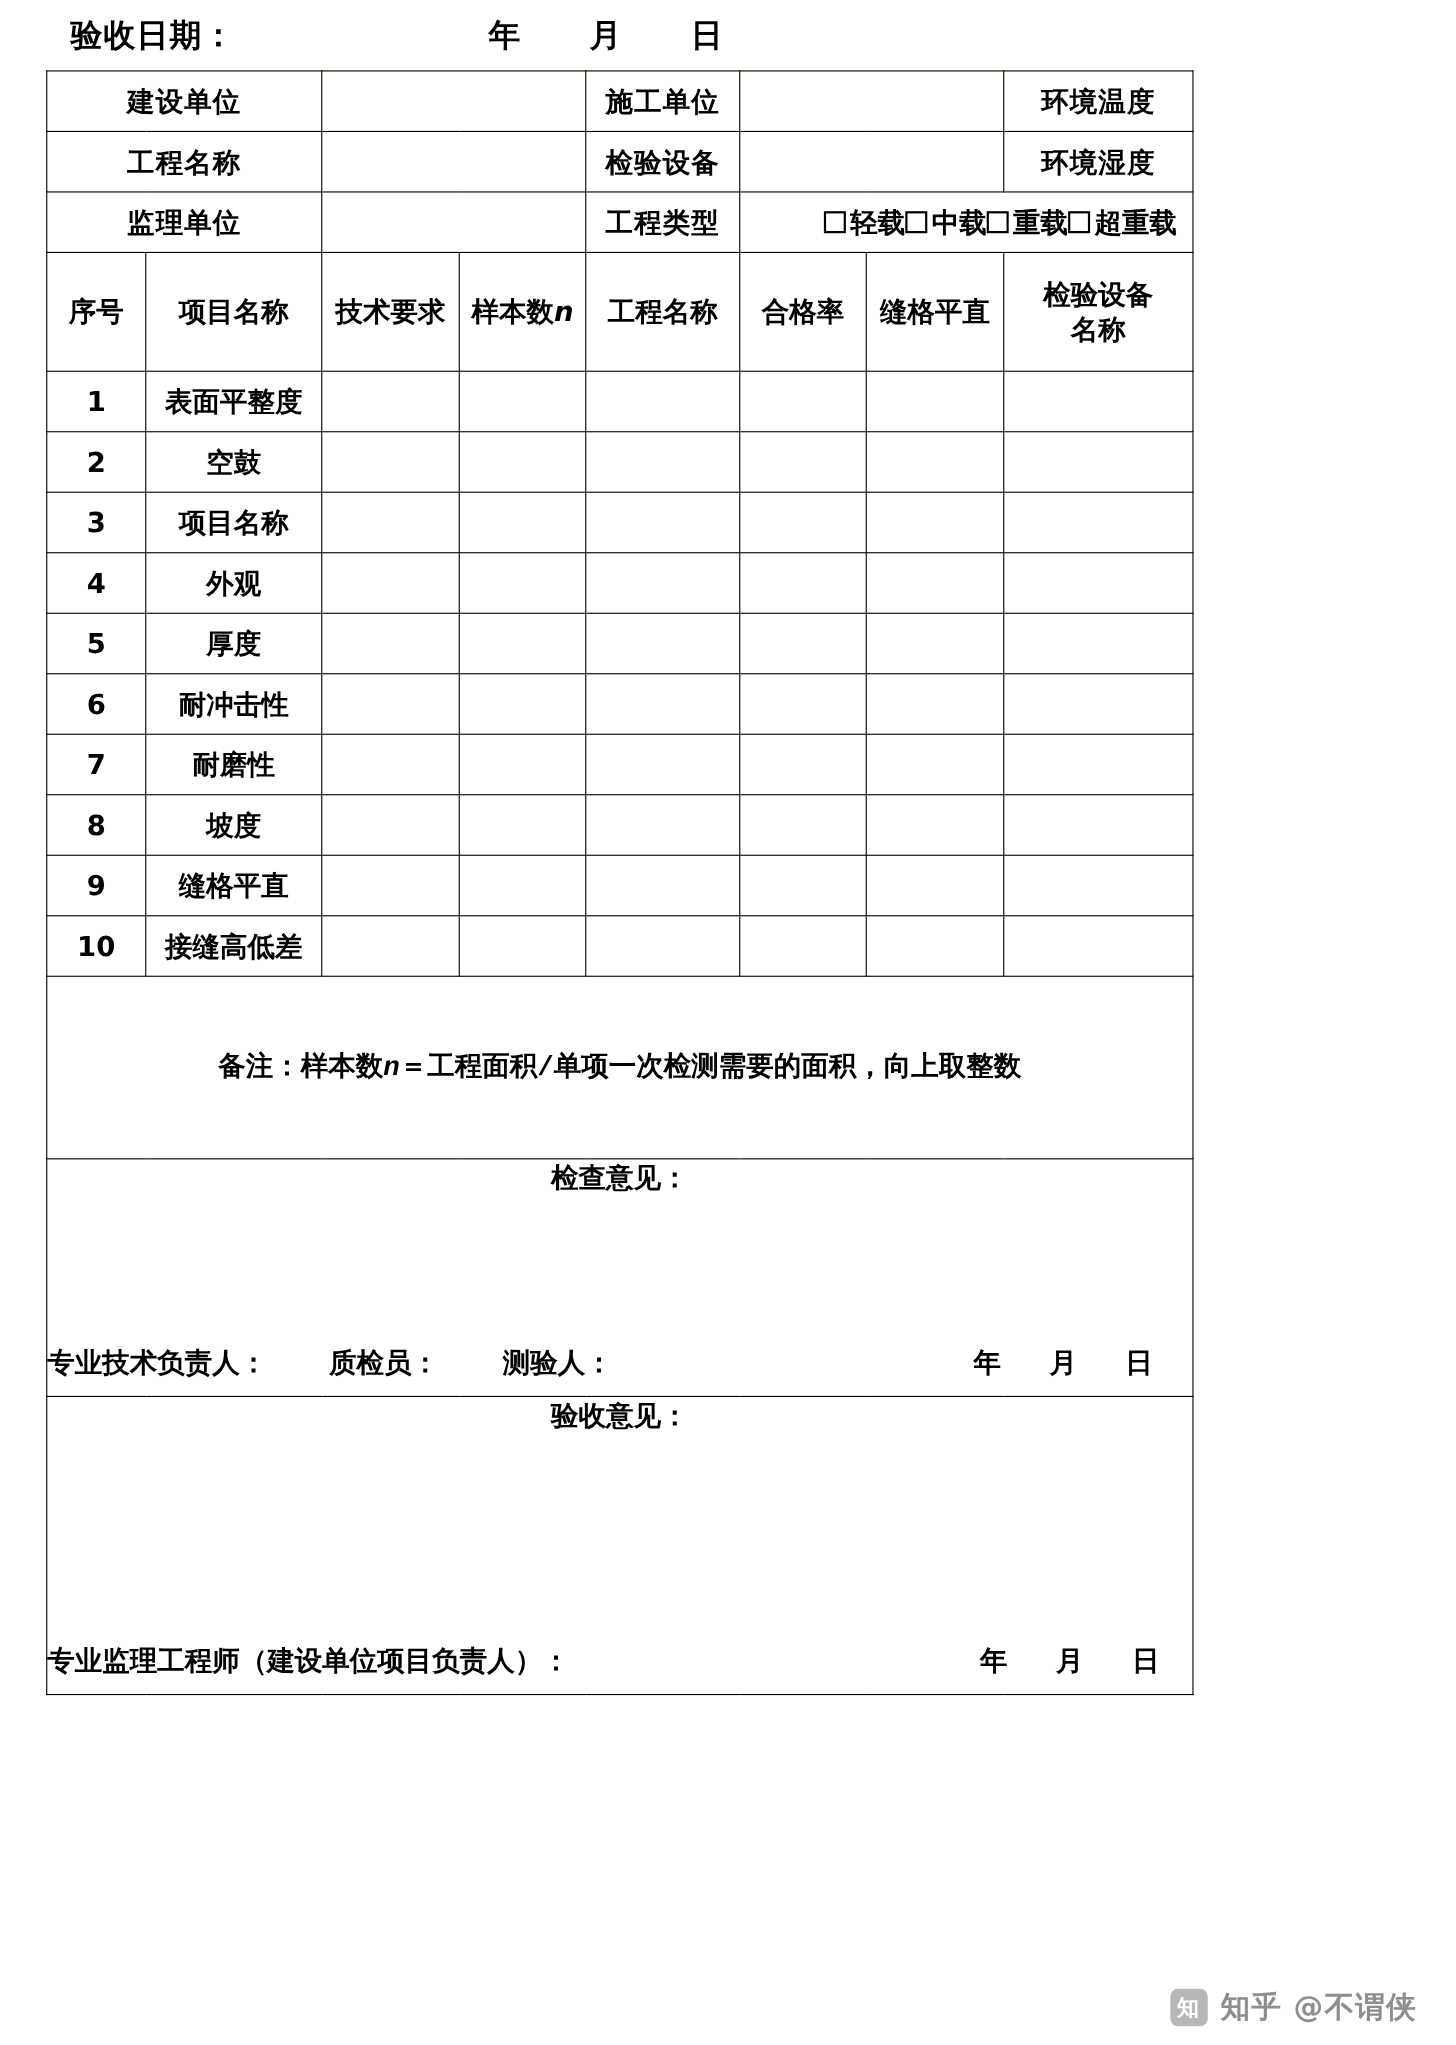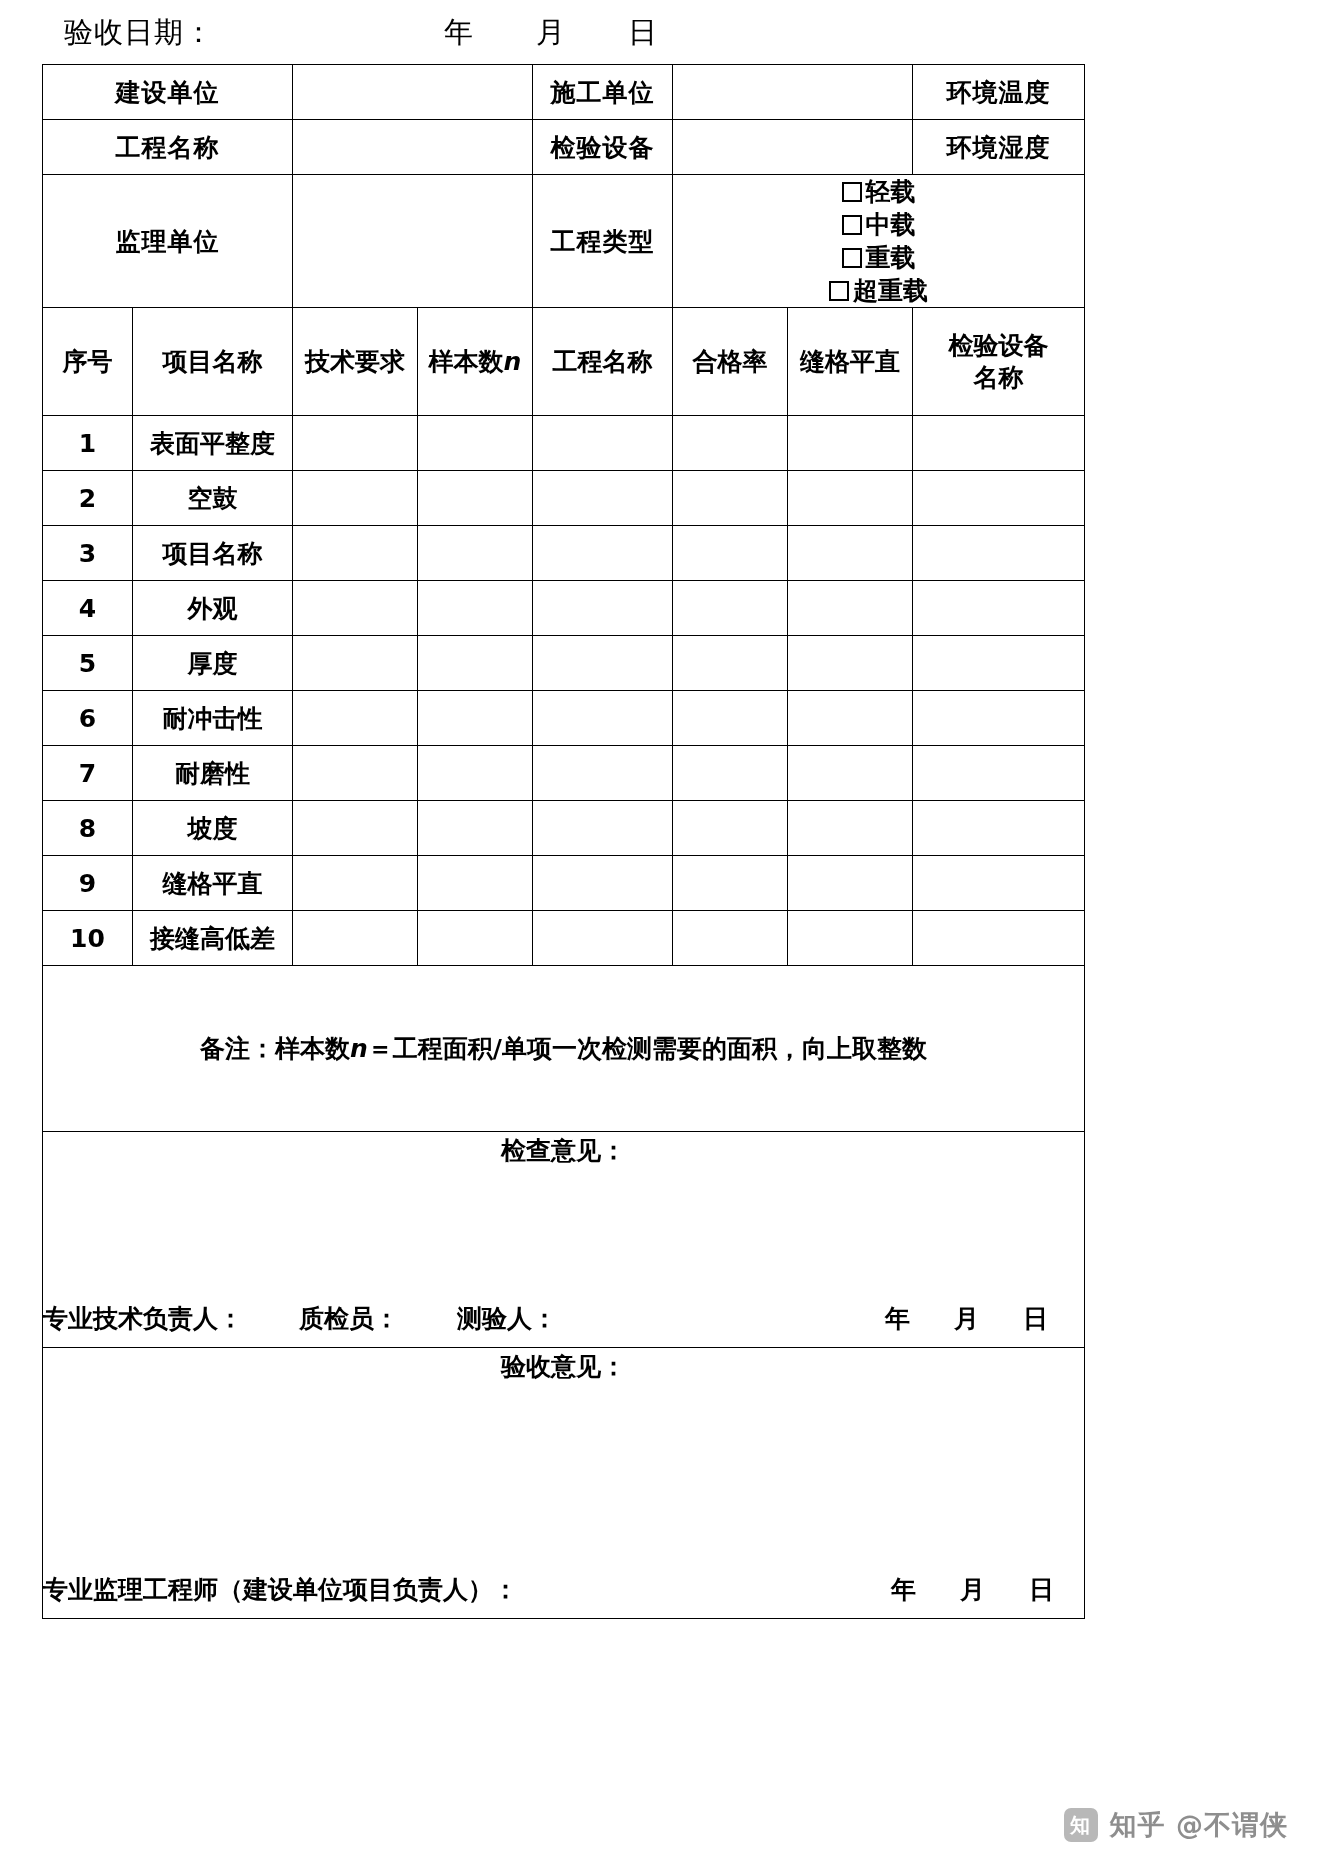--- a/index.html
+++ b/index.html
@@ -28,21 +28,21 @@
   
   .date-line {
     position: absolute;
     left: 44px;
     top: 10px;
     width: 1010px;
     height: 46px;
     display: flex;
     align-items: center;
     font-size: 29px;
-    font-weight: normal;
+    font-weight: bold;
     letter-spacing: 1px;
   }
   .date-label { margin-left: 20px; }
   .date-units {
     margin-left: 230px;
     display: flex;
     gap: 62px;
   }
 
   
@@ -67,25 +67,24 @@
 
   .lbl { font-size: 25px; font-weight: bold; letter-spacing: 1px; }
   .blank-cell { }
 
   .r-info { height: 55px; }
 
   
   .chk-group {
     display: flex;
     align-items: center;
-    justify-content: space-between;
+    justify-content: flex-end;
     height: 100%;
     padding: 0 14px;
     box-sizing: border-box;
-    flex-direction: column;
   }
   .chk-item {
     display: flex;
     align-items: center;
     font-size: 25px;
     font-weight: bold;
     white-space: nowrap;
   }
   .chk-box {
     display: inline-block;
@@ -107,20 +106,21 @@
   .idx-cell { font-weight: normal; font-size: 25px; }
 
   
   .note-cell {
     text-align: left;
     vertical-align: top;
     padding: 14px 0 0 18px;
     font-size: 25px;
     font-weight: bold;
     line-height: 1.5;
+    font-family: Liberation Mono, monospace;
   }
   .note-cell .ital { font-style: italic; }
 
   .opinion-inner {
     position: relative;
     height: 100%;
     box-sizing: border-box;
   }
   .sig-line {
     position: absolute;

